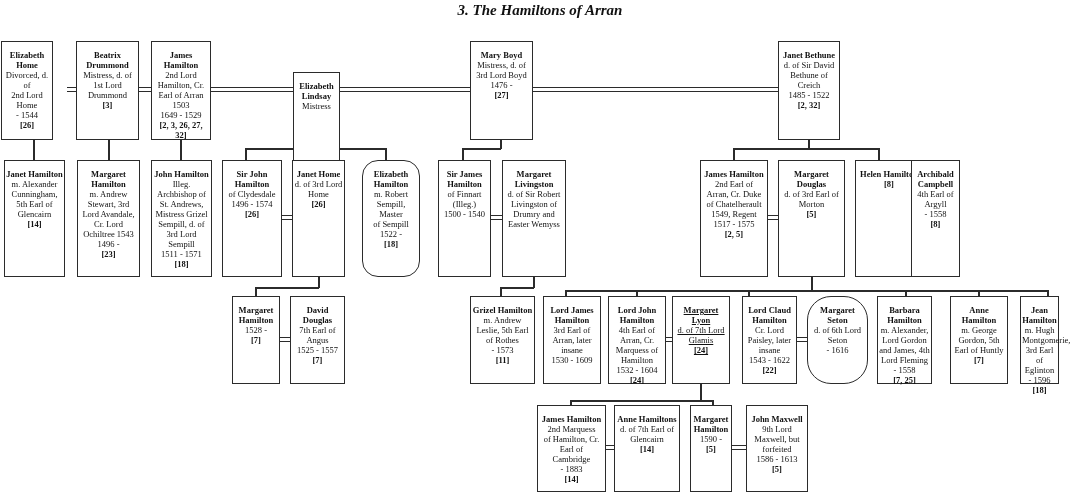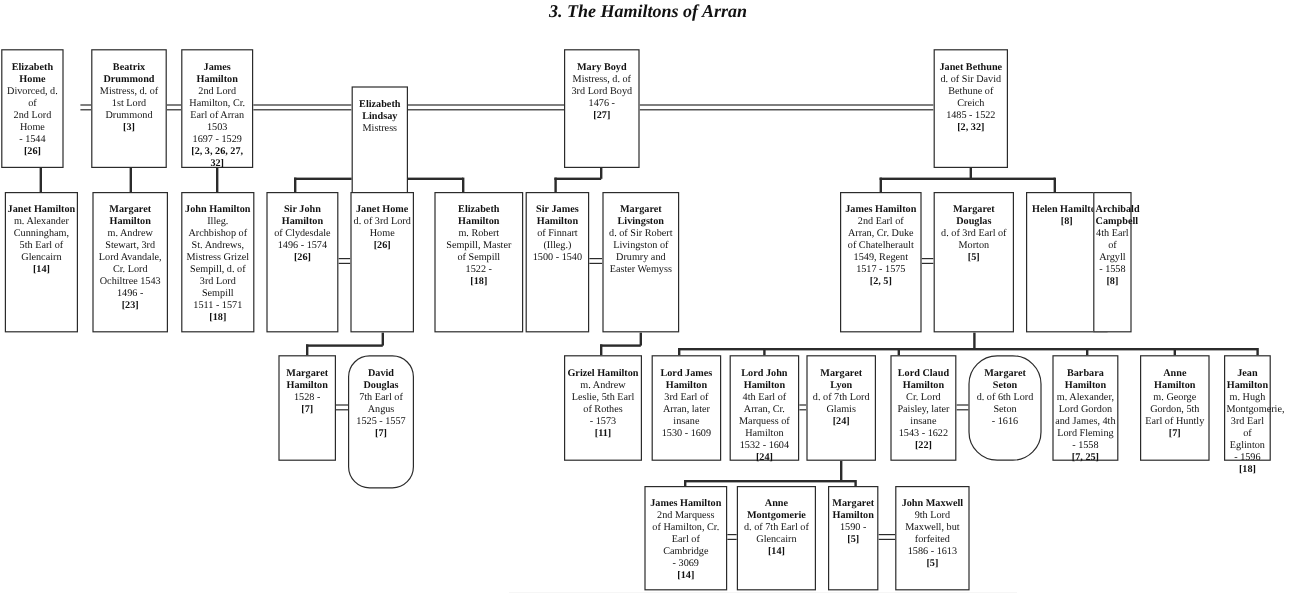--- a/index.html
+++ b/index.html
@@ -90,21 +90,21 @@
         <div class="pdetail">1st Lord</div>
         <div class="pdetail">Drummond</div>
         <div class="pref">[3]</div>
       </div>
       <div class="pbox" style="left: 151px; top: 41px; width: 60px; height: 99px;">
         <div class="pname">James Hamilton</div>
         <div class="pdetail">2nd Lord</div>
         <div class="pdetail">Hamilton, Cr.</div>
         <div class="pdetail">Earl of Arran</div>
         <div class="pdetail">1503</div>
-        <div class="pdetail">1697 - 1529</div>
+        <div class="pdetail">1649 - 1529</div>
         <div class="pref">[2, 3, 26, 27, 32]</div>
       </div>
       <div class="pbox" style="left: 293px; top: 41px; width: 47px; height: 99px; margin-top: 31px;">
         <div class="pname">Elizabeth Lindsay</div>
         <div class="pdetail">Mistress</div>
       </div>
       <div class="pbox" style="left: 470px; top: 41px; width: 63px; height: 99px;">
         <div class="pname">Mary Boyd</div>
         <div class="pdetail">Mistress, d. of</div>
         <div class="pdetail">3rd Lord Boyd</div>
@@ -154,21 +154,21 @@
         <div class="pdetail">of Clydesdale</div>
         <div class="pdetail">1496 - 1574</div>
         <div class="pref">[26]</div>
       </div>
       <div class="pbox" style="left: 292px; top: 160px; width: 53px; height: 117px;">
         <div class="pname">Janet Home</div>
         <div class="pdetail">d. of 3rd Lord</div>
         <div class="pdetail">Home</div>
         <div class="pref">[26]</div>
       </div>
-      <div class="pbox" style="left: 362px; top: 160px; width: 74px; height: 117px;">
+      <div class="pbox" style="left: 362px; top: 160px; width: 58px; height: 117px; border-radius: 16px;">
         <div class="pname">Elizabeth Hamilton</div>
         <div class="pdetail">m. Robert</div>
         <div class="pdetail">Sempill, Master</div>
         <div class="pdetail">of Sempill</div>
         <div class="pdetail">1522 -</div>
         <div class="pref">[18]</div>
       </div>
       <div class="pbox" style="left: 438px; top: 160px; width: 53px; height: 117px; text-align: center;">
         <div class="pname">Sir James Hamilton</div>
         <div class="pdetail">of Finnart</div>
@@ -194,33 +194,33 @@
       <div class="pbox" style="left: 778px; top: 160px; width: 67px; height: 117px;">
         <div class="pname">Margaret Douglas</div>
         <div class="pdetail">d. of 3rd Earl of</div>
         <div class="pdetail">Morton</div>
         <div class="pref">[5]</div>
       </div>
       <div class="pbox" style="left: 855px; top: 160px; width: 68px; height: 117px;">
         <div class="pname">Helen Hamilton</div>
         <div class="pref">[8]</div>
       </div>
-      <div class="pbox" style="left: 911px; top: 160px; width: 32px; height: 117px;">
+      <div class="pbox" style="left: 911px; top: 160px; width: 49px; height: 117px;">
         <div class="pname">Archibald Campbell</div>
         <div class="pdetail">4th Earl of</div>
         <div class="pdetail">Argyll</div>
         <div class="pdetail">- 1558</div>
         <div class="pref">[8]</div>
       </div>
       <div class="pbox" style="left: 232px; top: 296px; width: 48px; height: 88px;">
         <div class="pname">Margaret Hamilton</div>
         <div class="pdetail">1528 -</div>
         <div class="pref">[7]</div>
       </div>
-      <div class="pbox" style="left: 290px; top: 296px; width: 55px; height: 111px; border-radius: 18px;">
+      <div class="pbox" style="left: 290px; top: 296px; width: 55px; height: 88px;">
         <div class="pname">David Douglas</div>
         <div class="pdetail">7th Earl of</div>
         <div class="pdetail">Angus</div>
         <div class="pdetail">1525 - 1557</div>
         <div class="pref">[7]</div>
       </div>
       <div class="pbox" style="left: 470px; top: 296px; width: 65px; height: 88px;">
         <div class="pname">Grizel Hamilton</div>
         <div class="pdetail">m. Andrew</div>
         <div class="pdetail">Leslie, 5th Earl</div>
@@ -237,21 +237,21 @@
       </div>
       <div class="pbox" style="left: 608px; top: 296px; width: 58px; height: 88px;">
         <div class="pname">Lord John Hamilton</div>
         <div class="pdetail">4th Earl of</div>
         <div class="pdetail">Arran, Cr.</div>
         <div class="pdetail">Marquess of</div>
         <div class="pdetail">Hamilton</div>
         <div class="pdetail">1532 - 1604</div>
         <div class="pref">[24]</div>
       </div>
-      <div class="pbox" style="left: 672px; top: 296px; width: 58px; height: 88px;">
+      <div class="pbox" style="left: 672px; top: 296px; width: 58px; height: 88px; text-decoration: underline;">
         <div class="pname">Margaret Lyon</div>
         <div class="pdetail">d. of 7th Lord</div>
         <div class="pdetail">Glamis</div>
         <div class="pref">[24]</div>
       </div>
       <div class="pbox" style="left: 742px; top: 296px; width: 55px; height: 88px;">
         <div class="pname">Lord Claud Hamilton</div>
         <div class="pdetail">Cr. Lord</div>
         <div class="pdetail">Paisley, later</div>
         <div class="pdetail">insane</div>
@@ -288,25 +288,25 @@
         <div class="pdetail">Eglinton</div>
         <div class="pdetail">- 1596</div>
         <div class="pref">[18]</div>
       </div>
       <div class="pbox" style="left: 537px; top: 405px; width: 69px; height: 87px;">
         <div class="pname">James Hamilton</div>
         <div class="pdetail">2nd Marquess</div>
         <div class="pdetail">of Hamilton, Cr.</div>
         <div class="pdetail">Earl of</div>
         <div class="pdetail">Cambridge</div>
-        <div class="pdetail">- 3069</div>
+        <div class="pdetail">- 1883</div>
         <div class="pref">[14]</div>
       </div>
       <div class="pbox" style="left: 614px; top: 405px; width: 66px; height: 87px;">
-        <div class="pname">Anne Montgomerie</div>
+        <div class="pname">Anne Hamiltons</div>
         <div class="pdetail">d. of 7th Earl of</div>
         <div class="pdetail">Glencairn</div>
         <div class="pref">[14]</div>
       </div>
       <div class="pbox" style="left: 690px; top: 405px; width: 42px; height: 87px;">
         <div class="pname">Margaret Hamilton</div>
         <div class="pdetail">1590 -</div>
         <div class="pref">[5]</div>
       </div>
       <div class="pbox" style="left: 746px; top: 405px; width: 62px; height: 87px;">

